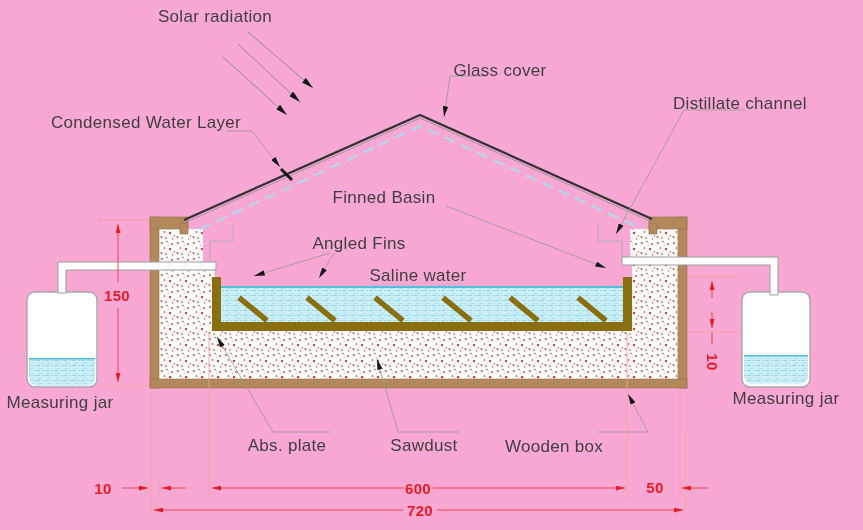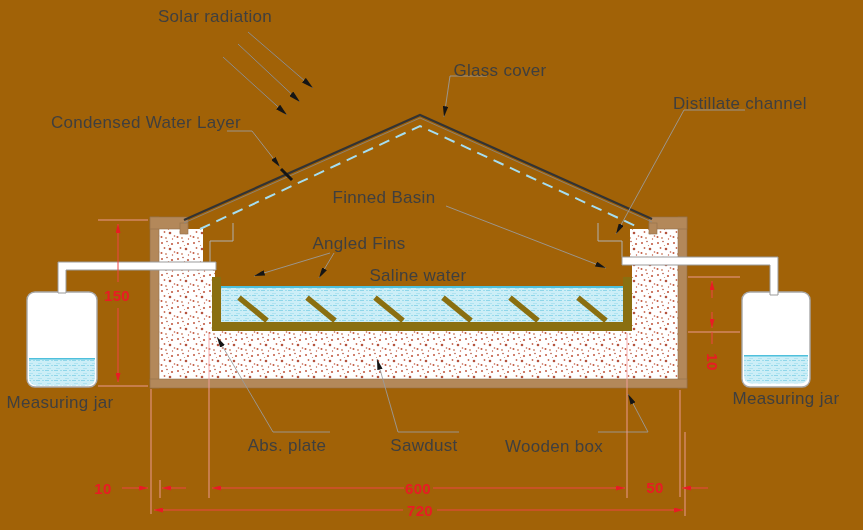--- a/index.html
+++ b/index.html
@@ -1,16 +1,16 @@
 <!DOCTYPE html>
 <html><head>
 <meta charset="utf-8">
 <style>
   html,body{margin:0;padding:0;background:#ffffff;}
-  .stage{width:863px;height:530px;position:relative;background:#a16207;overflow:hidden;}
+  .stage{width:863px;height:530px;position:relative;background:#f9a8d4;overflow:hidden;}
   svg{display:block;}
   text{font-family:"Liberation Sans", sans-serif;}
   .lbl{fill:#3f3f3f;font-size:17px;letter-spacing:.3px;}
   .dim{fill:#e81c24;font-size:15px;font-weight:bold;letter-spacing:.3px;}
 </style>
 </head>
 <body>
 
 <div class="stage">
 <svg width="863" height="530" viewBox="0 0 863 530" xmlns="http://www.w3.org/2000/svg">

